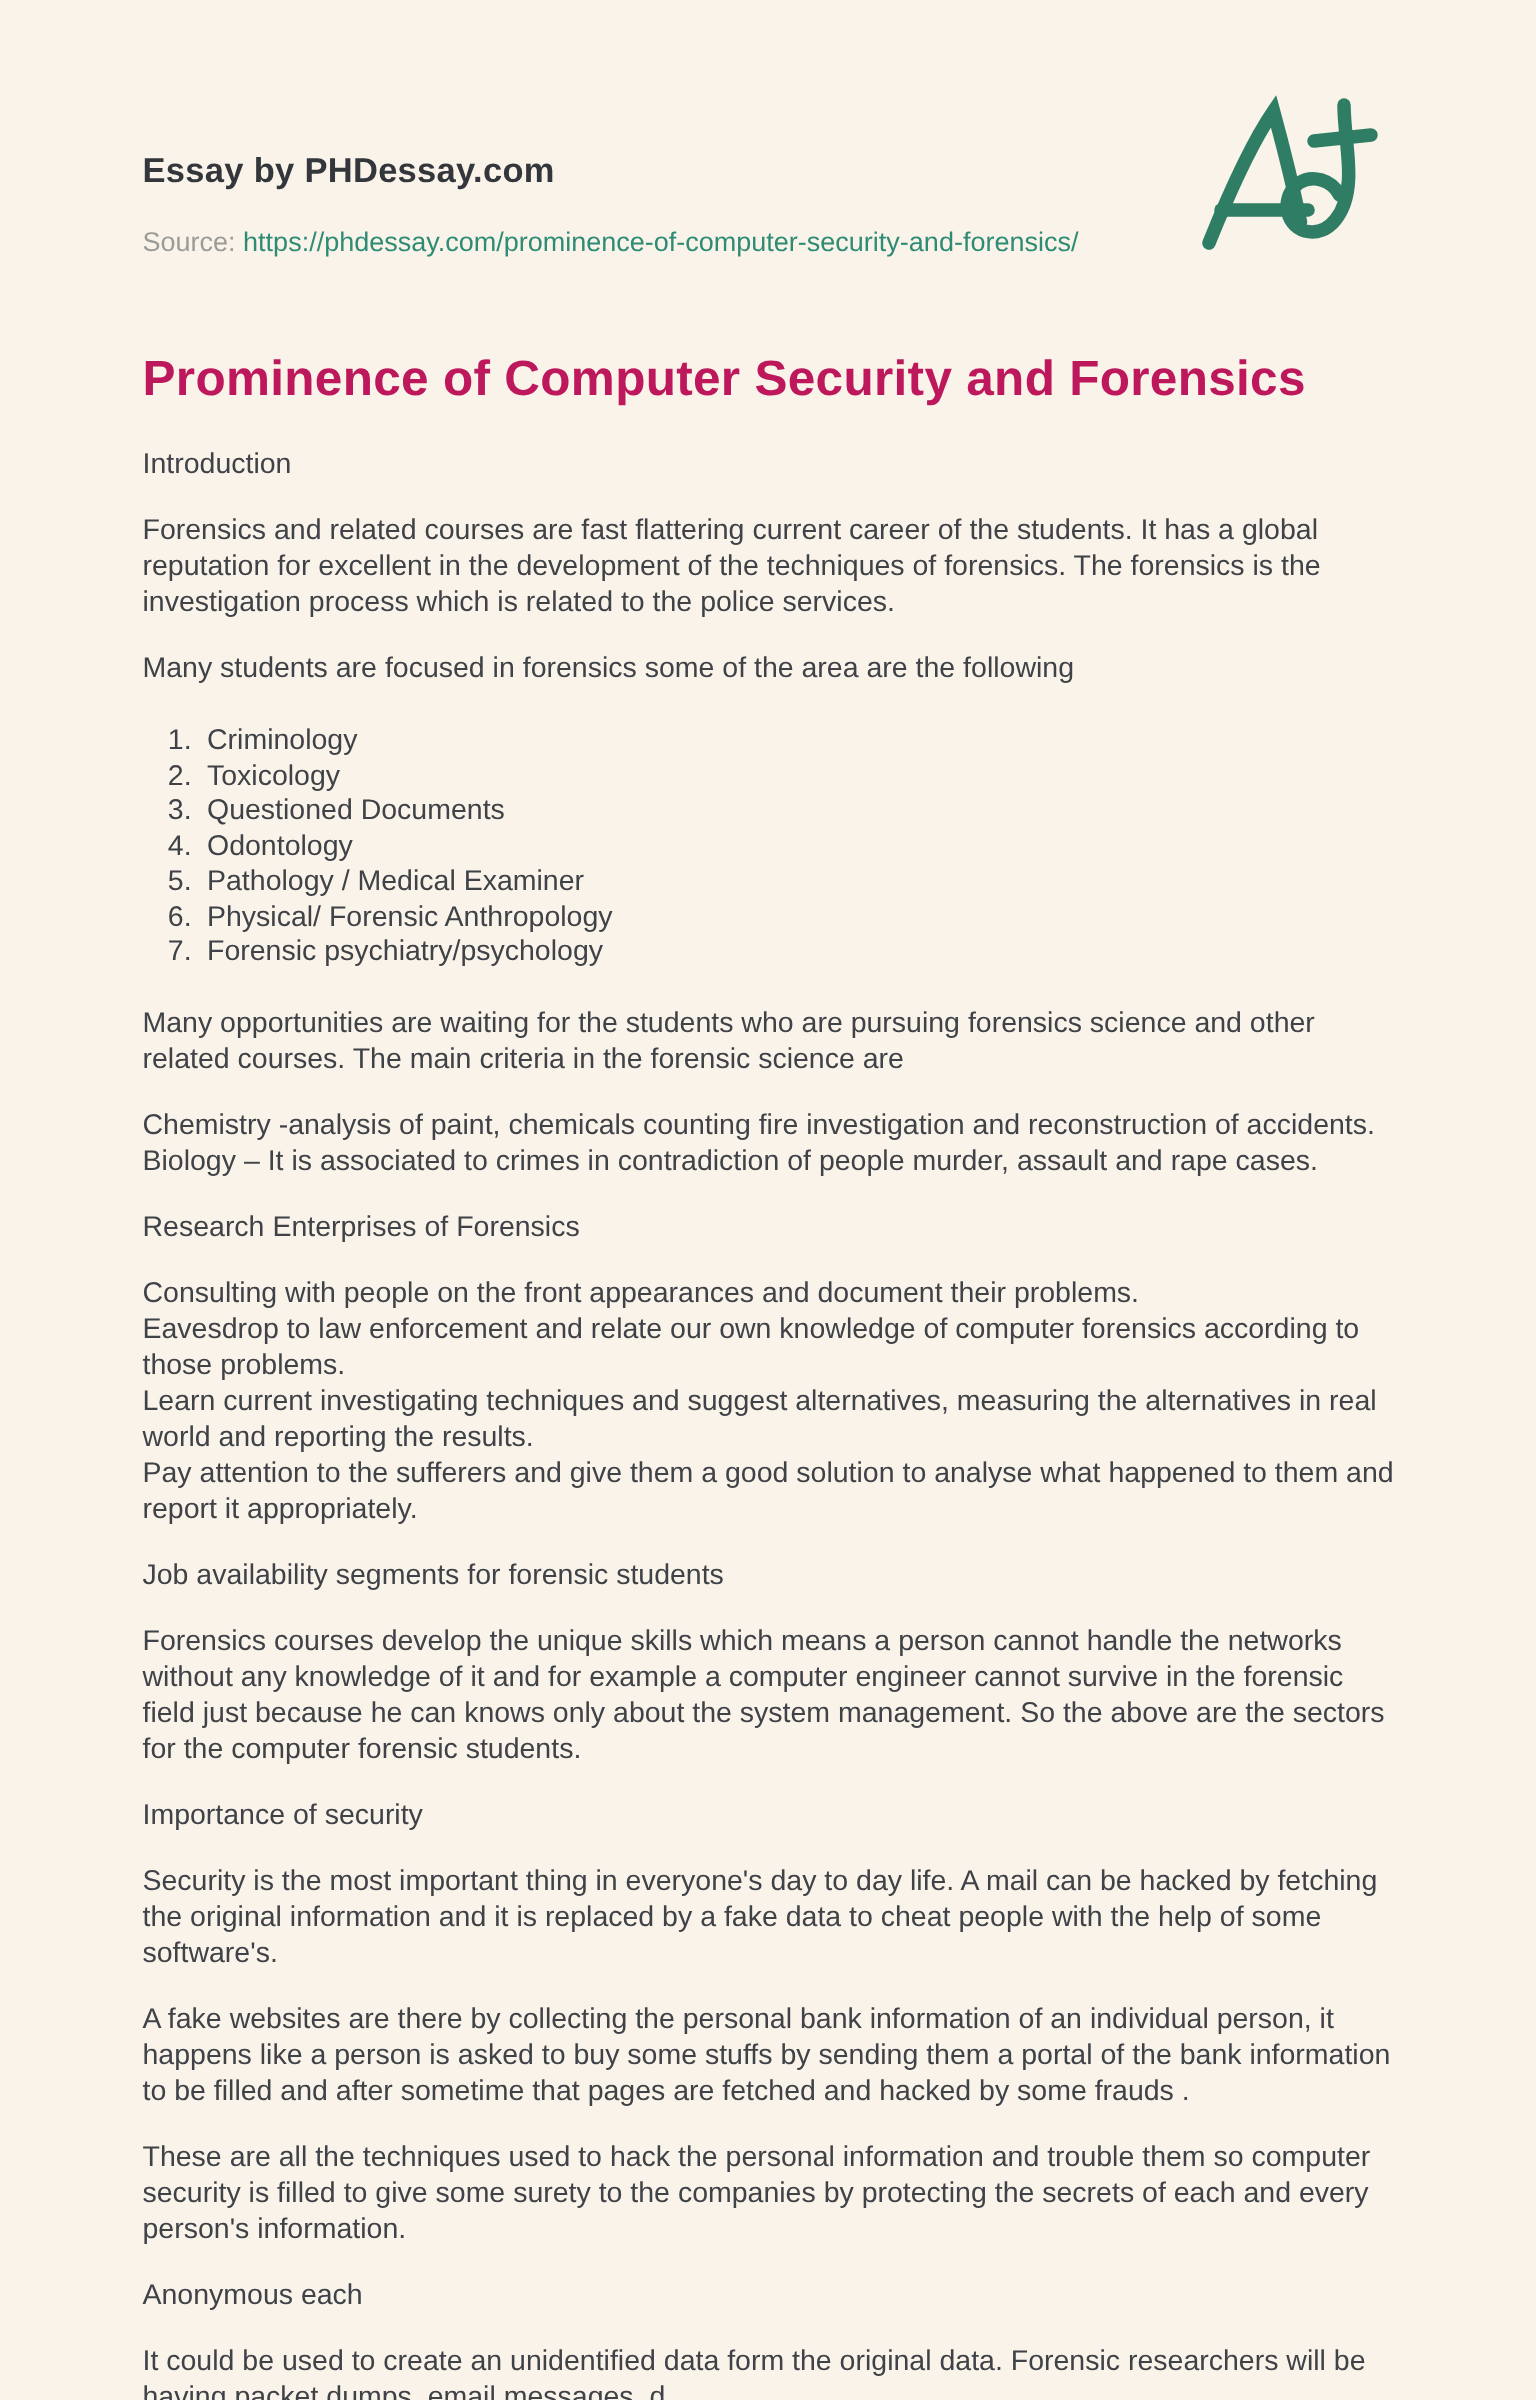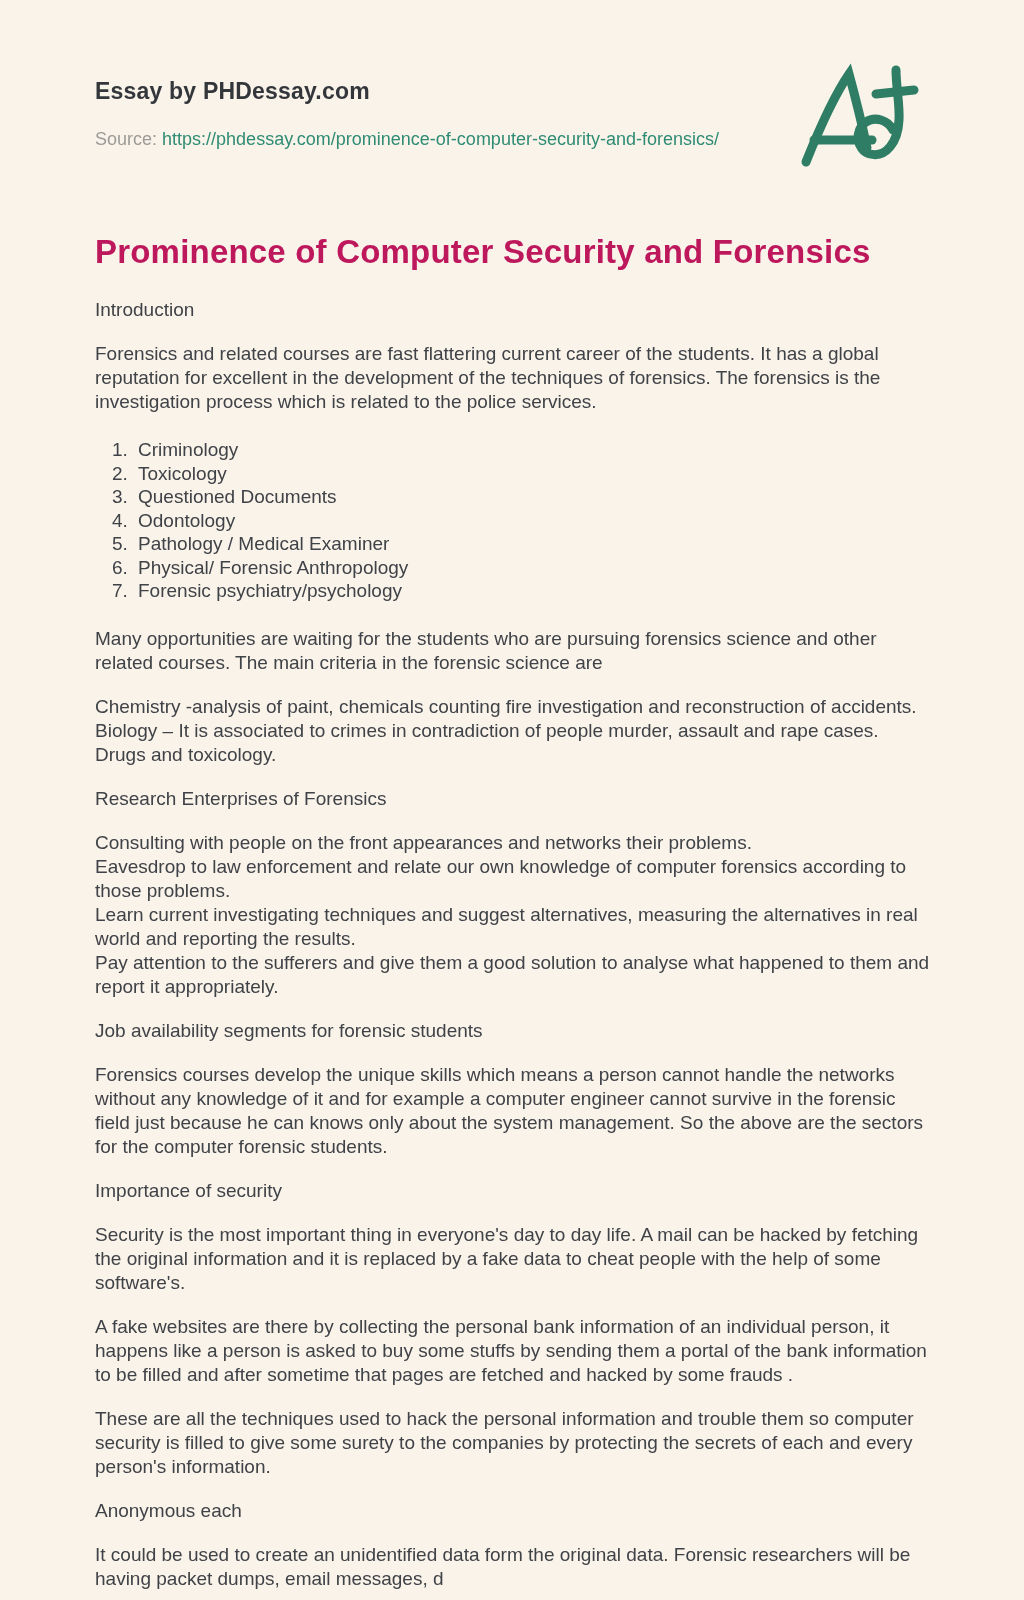--- a/index.html
+++ b/index.html
@@ -16,21 +16,21 @@
     width: 1024px;
     height: 1600px;
     box-sizing: border-box;
     background: #faf3ea;
     padding: 72px 90px 0 95px;
     overflow: hidden;
   }
   .header {
     display: flex;
     justify-content: space-between;
-    align-items: flex-start;
+    align-items: flex-end;
   }
   .byline {
     margin: 6px 0 0 0;
     font-size: 23px;
     font-weight: 700;
     color: #33373b;
     letter-spacing: 0.2px;
   }
   .source-line {
     margin: 24px 0 0 0;
@@ -112,43 +112,43 @@
   </div>
 
   <h2 class="essay-title">Prominence of Computer Security and Forensics</h2>
 
   <div class="content">
 
     <p class="section-heading">Introduction</p>
 
     <p>Forensics and related courses are fast flattering current career of the students. It has a global reputation for excellent in the development of the techniques of forensics. The forensics is the investigation process which is related to the police services.</p>
 
+    <p>Many students are focused in forensics some of the area are the following</p>
 
     <ol>
       <li>Criminology</li>
       <li>Toxicology</li>
       <li>Questioned Documents</li>
       <li>Odontology</li>
       <li>Pathology / Medical Examiner</li>
       <li>Physical/ Forensic Anthropology</li>
       <li>Forensic psychiatry/psychology</li>
     </ol>
 
     <p>Many opportunities are waiting for the students who are pursuing forensics science and other related courses. The main criteria in the forensic science are</p>
 
     <p>
       <span class="line">Chemistry -analysis of paint, chemicals counting fire investigation and reconstruction of accidents.</span>
       <span class="line">Biology – It is associated to crimes in contradiction of people murder, assault and rape cases.</span>
-      <span class="line">Drugs and toxicology.</span>
     </p>
 
     <p class="section-heading">Research Enterprises of Forensics</p>
 
     <p>
-      <span class="line">Consulting with people on the front appearances and networks their problems.</span>
+      <span class="line">Consulting with people on the front appearances and document their problems.</span>
       <span class="line">Eavesdrop to law enforcement and relate our own knowledge of computer forensics according to those problems.</span>
       <span class="line">Learn current investigating techniques and suggest alternatives, measuring the alternatives in real world and reporting the results.</span>
       <span class="line">Pay attention to the sufferers and give them a good solution to analyse what happened to them and report it appropriately.</span>
     </p>
 
     <p class="section-heading">Job availability segments for forensic students</p>
 
 
     <p>Forensics courses develop the unique skills which means a person cannot handle the networks without any knowledge of it and for example a computer engineer cannot survive in the forensic field just because he can knows only about the system management. So the above are the sectors for the computer forensic students.</p>
 

